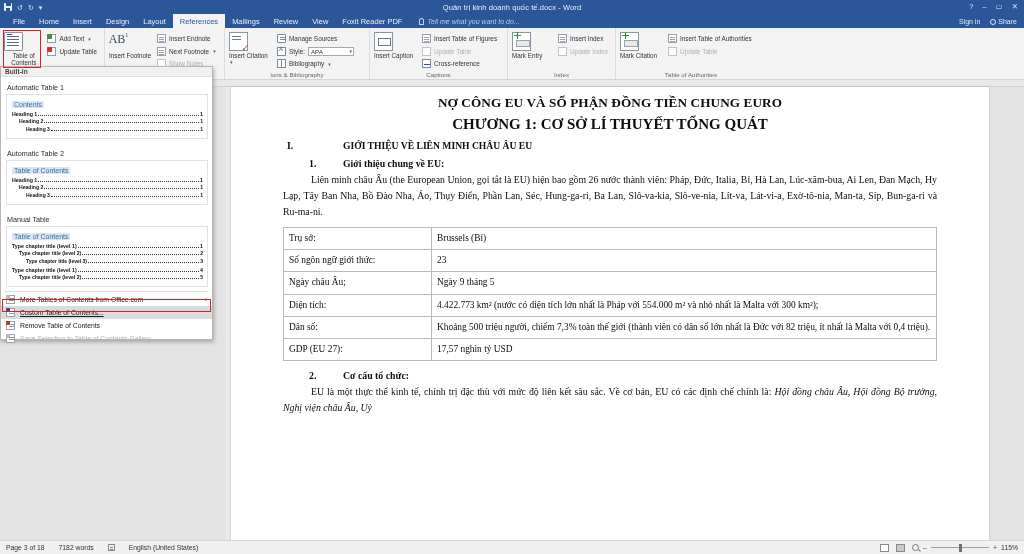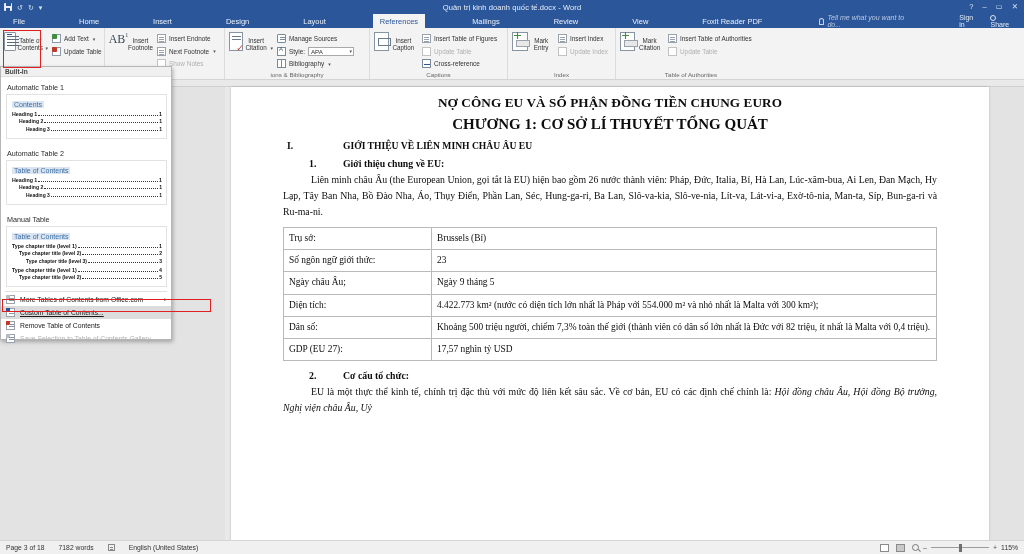--- a/index.html
+++ b/index.html
@@ -26,21 +26,21 @@
   .doctitle{
     position:absolute; left:0; right:0; text-align:center;
     font-size:7.5px; color:#e9eef7; letter-spacing:.1px; pointer-events:none;
   }
   .winbtns{ margin-left:auto; display:flex; align-items:center; gap:9px; padding-right:6px; font-size:7.5px;color:#dbe3f1;}
   .winbtns span{ line-height:1; }
 
   
   .tabstrip{
     height:14px; background:#2b579a; display:flex; align-items:stretch;
-    padding-left:6px; position:relative;gap:40px;
+    padding-left:6px; position:relative;
   }
   .tab{
     padding:0 7px; display:flex; align-items:center; font-size:7.5px;
     color:#eaf0f9; cursor:default; white-space:nowrap;
   }
   .tab.active{ background:#f3f3f3; color:#2b579a; }
   .tellme{ display:flex;align-items:center;gap:3px;padding-left:10px;font-size:7px;color:#b9c8e2;font-style:italic;}
   .bulb{ width:5px;height:7px;border:.7px solid #c8d4ea;border-radius:3px 3px 1px 1px;}
   .tbright{ margin-left:auto; display:flex; align-items:center; gap:10px; padding-right:7px; font-size:7px; color:#e3eaf6;}
   .shareicon{ display:inline-block;width:6px;height:6px;border:.8px solid #dde5f2;border-radius:50%;margin-right:2px;vertical-align:-1px;}
@@ -52,21 +52,21 @@
   }
   .rgroup{
     display:flex; flex-direction:column; position:relative;
     border-right:1px solid #dcdcdc; padding:2px 4px 0 4px;
   }
   .rgroup:last-child{border-right:none;}
   .rglabel{ text-align:center; font-size:6.2px; color:#666; margin-top:auto; padding-bottom:1px; white-space:nowrap;}
   .rgbody{ display:flex; align-items:flex-start; gap:3px; }
 
   .bigbtn{
-    width:44px; display:flex;flex-direction:row;align-items:flex-end;
+    width:44px; display:flex;flex-direction:column;align-items:flex-start;
     padding-top:2px; cursor:default;
   }
   .bigbtn .cap{ font-size:6.3px;color:#333;text-align:center;line-height:1.15;margin-top:1px;}
   .bigicon{ width:19px;height:19px;position:relative; }
 
   .smallcol{ display:flex;flex-direction:column;gap:1.5px;padding-top:3px; }
   .smallbtn{
     display:flex;align-items:center;gap:3px;font-size:6.4px;color:#333;
     padding:1px 3px 1px 1px;white-space:nowrap;cursor:default;
   }
@@ -113,21 +113,21 @@
   .bi-mark:before{content:"";position:absolute;left:1px;top:-1px;width:7px;height:7px;background:#3f8f3f;
      clip-path:polygon(42% 0,58% 0,58% 42%,100% 42%,100% 58%,58% 58%,58% 100%,42% 100%,42% 58%,0 58%,0 42%,42% 42%);}
   .bi-mark2:before{ background:#3f8f3f; }
 
   .redbox{
     position:absolute; border:1.6px solid #e02020; pointer-events:none; z-index:40;
   }
 
   
   .galwrap{
-    position:absolute; left:0; top:66px; width:172px; height:274px;
+    position:absolute; left:0; top:66px; width:213px; height:274px;
     background:#fff; border:1px solid #b6b6b6; box-shadow:1px 2px 4px rgba(0,0,0,.28); z-index:30;
   }
   .galhead{
     height:10px; background:#f0f0f0; border-bottom:1px solid #dedede;
     font-size:6.6px; color:#444; padding-left:4px; line-height:10px; font-weight:bold;
   }
   .galsec{ padding:4px 0 0 4px; }
   .galsec-title{ font-size:7.2px;color:#2a2a2a; padding:2px 0 1px 2px;}
   .galcard{ border:1px solid #e2e2e2; margin:1px 4px 4px 1px; padding:4px 4px 4px 5px; background:#fff; }
   .gc-head{ font-size:7px;color:#3b6ea5; background:#dbe5f1; display:inline-block; padding:0 2px; margin-bottom:2px;}

